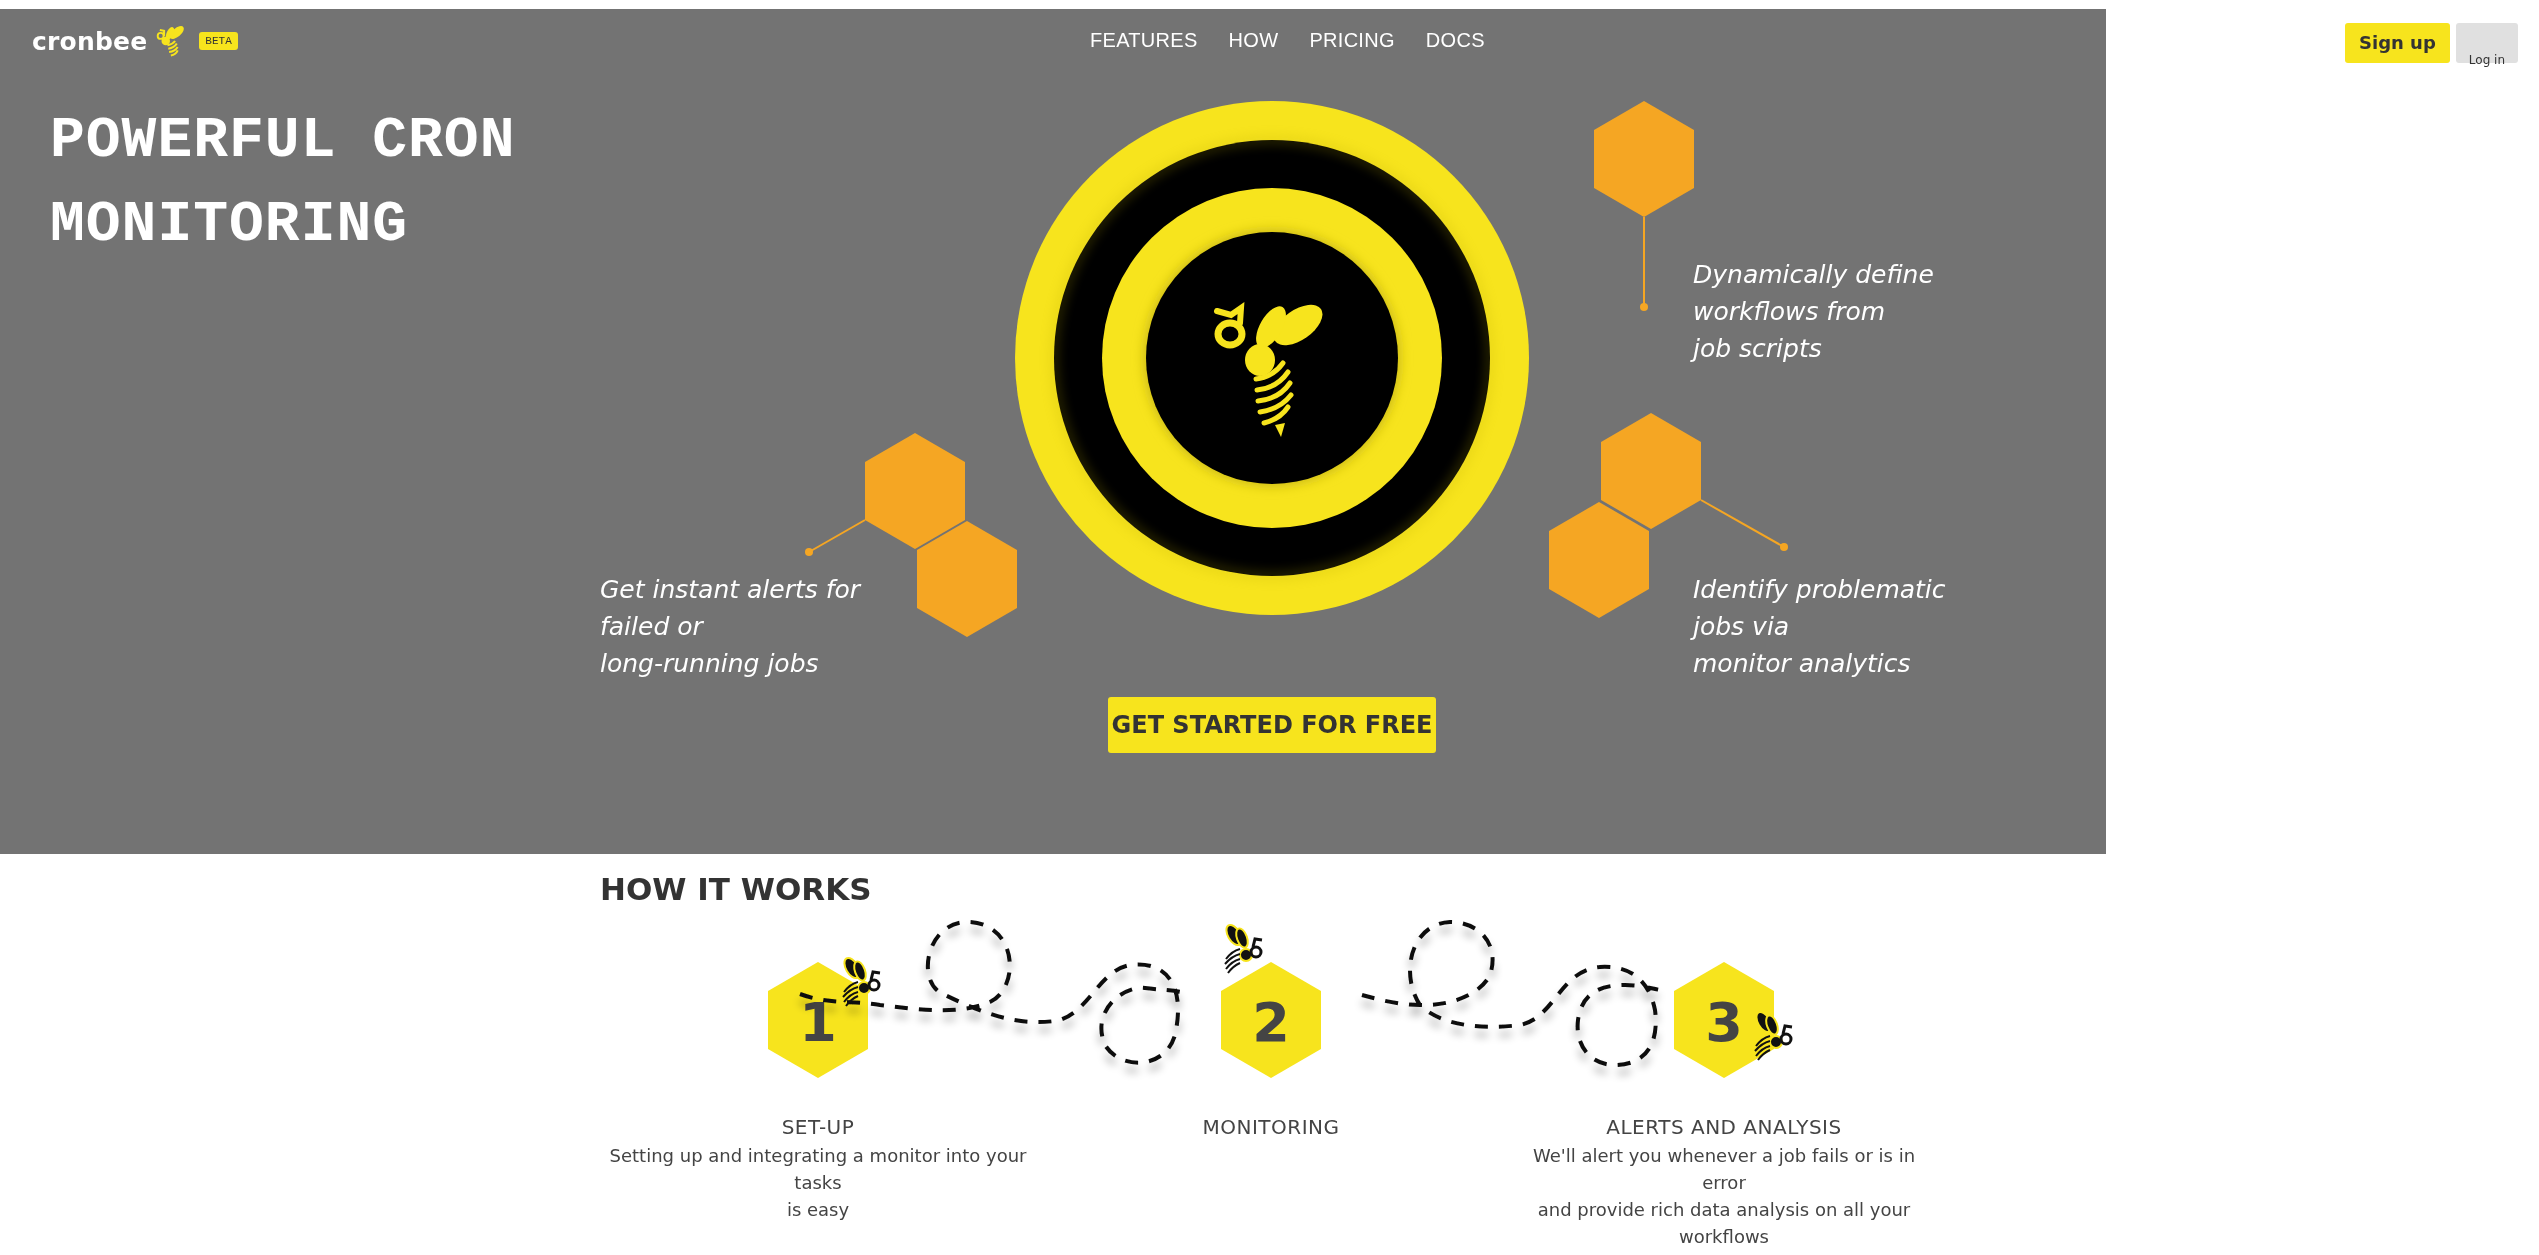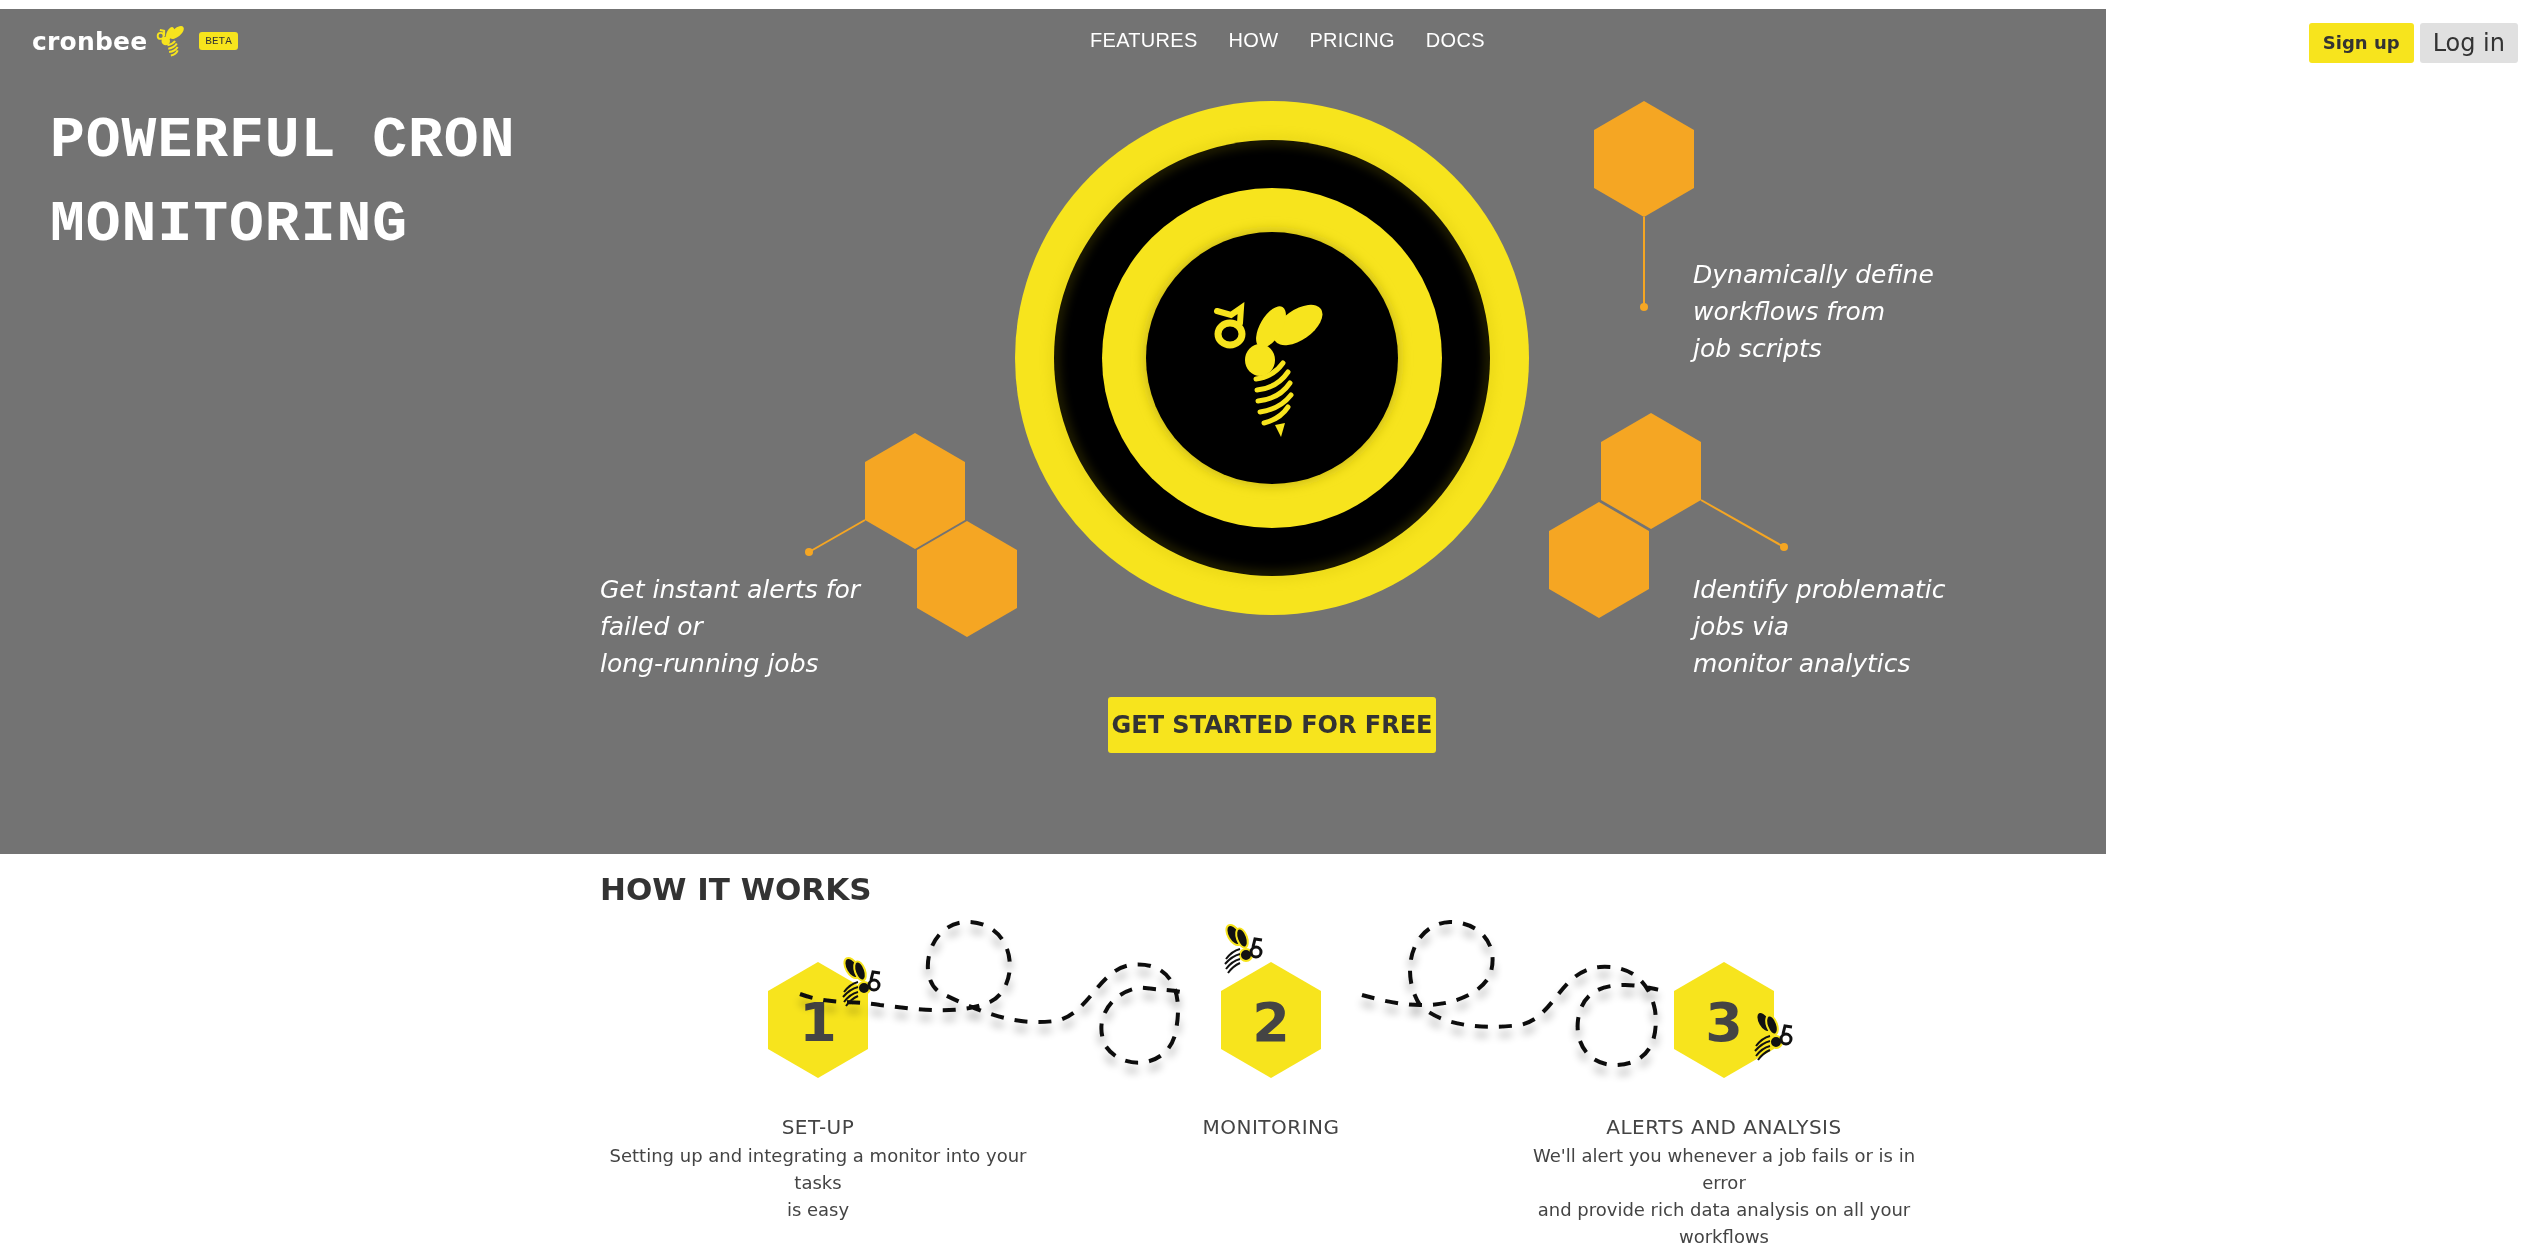--- a/index.html
+++ b/index.html
@@ -11,21 +11,21 @@
   
   .nav { position: absolute; left: 0; top: 0; width: 2539px; height: 66px; }
   .logo { position: absolute; left: 32px; top: 14px; display: flex; align-items: center; }
   .logo-text { color: #fff; font-family: "DejaVu Sans", sans-serif; font-weight: bold; font-size: 25px; letter-spacing: 0.2px; }
   .logo-bee { margin-left: 6px; width: 34px; height: 36px; }
   .beta { margin-left: 12px; background: #f7e41d; color: #333; font-size: 11px; padding: 3px 6px; border-radius: 3px; font-family: Liberation Mono, monospace; }
   .nav-links { position: absolute; left: 1090px; top: 20px; display: flex; gap: 31px; }
   .nav-link { color: #fff; font-size: 20px; text-decoration: none; font-family: "Liberation Sans", sans-serif; letter-spacing: 0.3px; }
   .nav-btns { position: absolute; right: 21px; top: 14px; display: flex; gap: 6px; }
   .btn-signup { background: #f7e41d; color: #333; font-weight: bold; font-size: 18px; padding: 0 14px; height: 40px; line-height: 40px; border-radius: 3px; border: none; font-family: "DejaVu Sans", sans-serif; }
-  .btn-login { background: #e0e0e0; color: #333; font-size: 24px; padding: 0 13px; height: 40px; line-height: 40px; border-radius: 3px; border: none; font-family: "DejaVu Sans", sans-serif; }
+  .btn-login { background: #e0e0e0; color: #333; font-size: 12px; padding: 17px 13px; height: 40px; line-height: 40px; border-radius: 3px; border: none; font-family: "DejaVu Sans", sans-serif; }
 
   .hero-title { position: absolute; left: 50px; top: 90px; color: #fff; font-family: Liberation Mono, monospace; font-weight: bold; font-size: 58px; line-height: 84px; letter-spacing: 1px; }
 
   .rings { position: absolute; left: 1015px; top: 92px; width: 514px; height: 514px; }
 
   .feature { position: absolute; color: #fff; font-family: "DejaVu Sans", sans-serif; font-style: italic; font-weight: 200; font-size: 25px; line-height: 37px; }
 
   .decor { position: absolute; left: 0; top: 0; width: 2539px; height: 845px; pointer-events: none; }
 
   .cta { position: absolute; left: 1108px; top: 688px; width: 328px; height: 56px; background: #f7e41d; color: #333; font-family: "DejaVu Sans", sans-serif; font-weight: bold; font-size: 24px; border-radius: 3px; border: none; text-align: center; line-height: 56px; }

